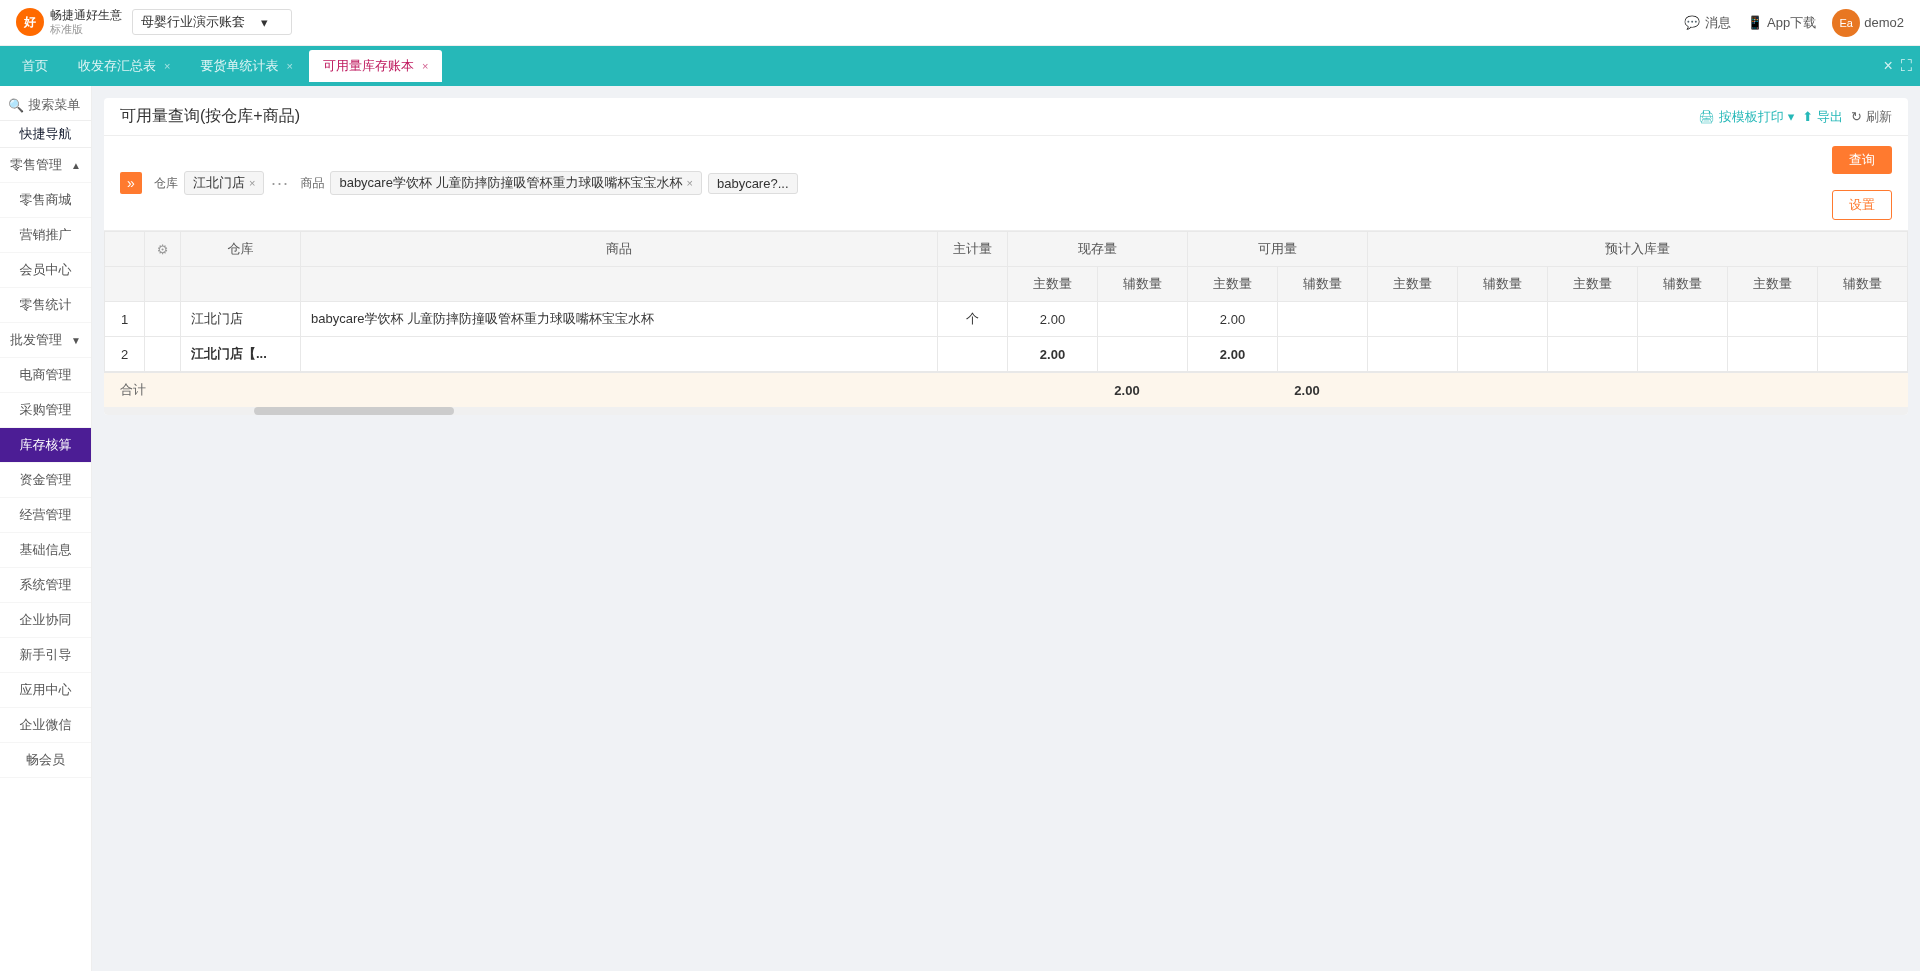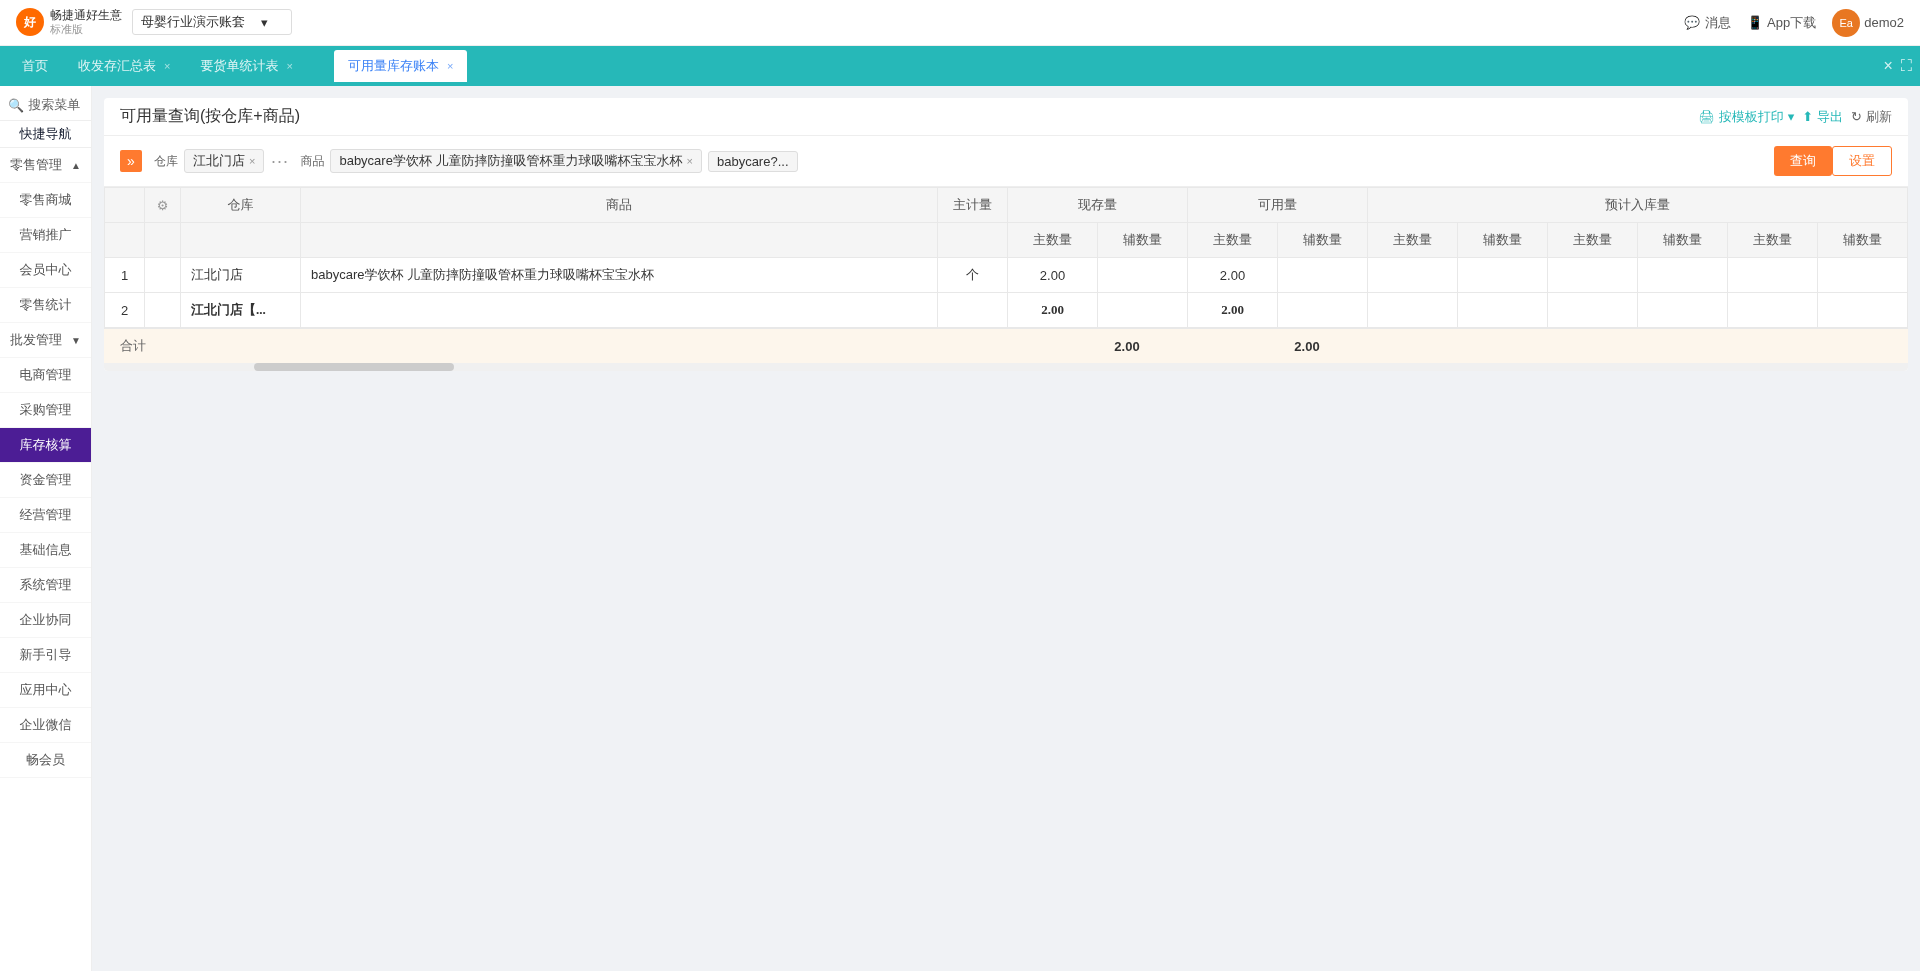--- a/index.html
+++ b/index.html
@@ -42,21 +42,21 @@
     .tab {
       height: 32px;
       padding: 0 14px;
       display: flex; align-items: center; gap: 6px;
       border-radius: 3px 3px 0 0;
       cursor: pointer;
       font-size: 13px;
       color: rgba(255,255,255,0.85);
       white-space: nowrap;
     }
-    .tab.active { background: #fff; color: #3b82f6; border-radius: 3px 3px 0 0; margin-left: 25px; }
+    .tab.active { background: #fff; color: #be185d; border-radius: 3px 3px 0 0; }
     .tab-close { font-size: 11px; color: inherit; opacity: 0.7; margin-left: 2px; }
     .tab-bar-right { margin-left: auto; display: flex; gap: 8px; }
     .tab-bar-btn { color: rgba(255,255,255,0.8); cursor: pointer; font-size: 16px; }
 
     
     .main-layout { display: flex; height: calc(971px - 86px); }
 
     
     .sidebar {
       width: 92px;
@@ -122,21 +122,21 @@
     .filter-group { display: flex; align-items: center; gap: 6px; }
     .filter-label { color: #666; font-size: 12px; white-space: nowrap; }
     .filter-tag {
       display: flex; align-items: center; gap: 4px;
       background: #f5f5f5; border: 1px solid #ddd;
       border-radius: 3px; padding: 2px 8px;
       font-size: 12px; color: #333;
     }
     .filter-tag .close { color: #999; cursor: pointer; font-size: 11px; }
     .filter-more { color: #999; cursor: pointer; font-size: 18px; }
-    .filter-actions { margin-left: auto; display: flex; gap: 0; }
+    .filter-actions { margin-left: auto; display: flex; gap: 16px; flex-direction: column; }
     .btn-query {
       background: #ff7a2f; color: #fff; border: none;
       padding: 5px 16px; border-radius: 3px; cursor: pointer; font-size: 13px;
     }
     .btn-settings {
       background: #fff; color: #ff7a2f; border: 1px solid #ff7a2f;
       padding: 5px 16px; border-radius: 3px; cursor: pointer; font-size: 13px;
     }
 
     
@@ -153,21 +153,21 @@
     }
     tbody tr { border-bottom: 1px solid #e8e8e8; }
     tbody td {
       border: 1px solid #e8e8e8;
       padding: 8px 10px;
       text-align: center;
       color: #333;
       font-size: 13px;
     }
     .td-left { text-align: left; }
-    .td-bold { font-weight: bold; font-family: Liberation Serif, serif; }
+    .td-bold { font-weight: bold; }
     .settings-gear { color: #999; cursor: pointer; }
 
     
     .table-footer {
       background: #fdf6ec;
       padding: 8px 16px;
       display: flex; align-items: center;
       border-top: 1px solid #e8e8e8;
     }
     .footer-label { color: #666; font-size: 13px; }

